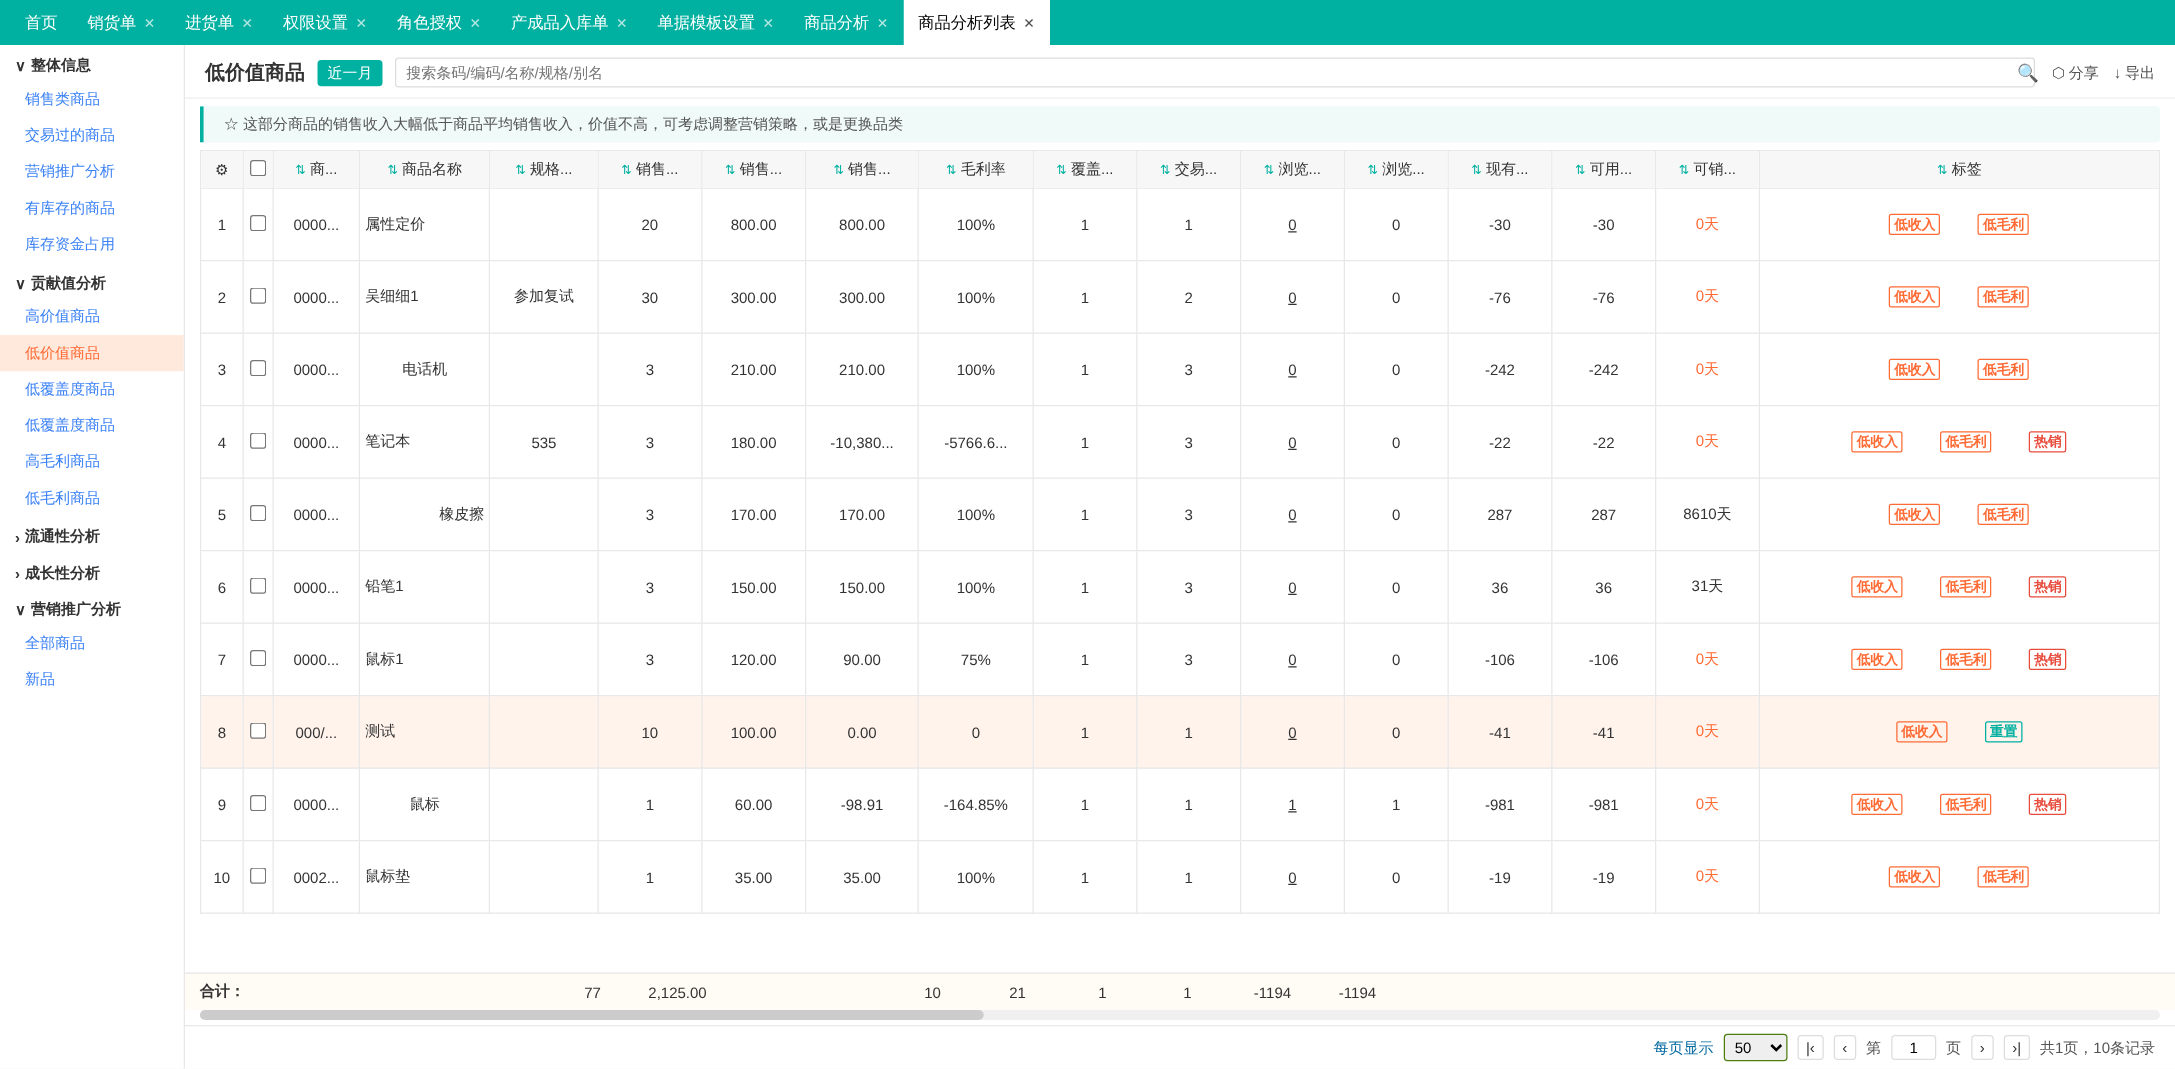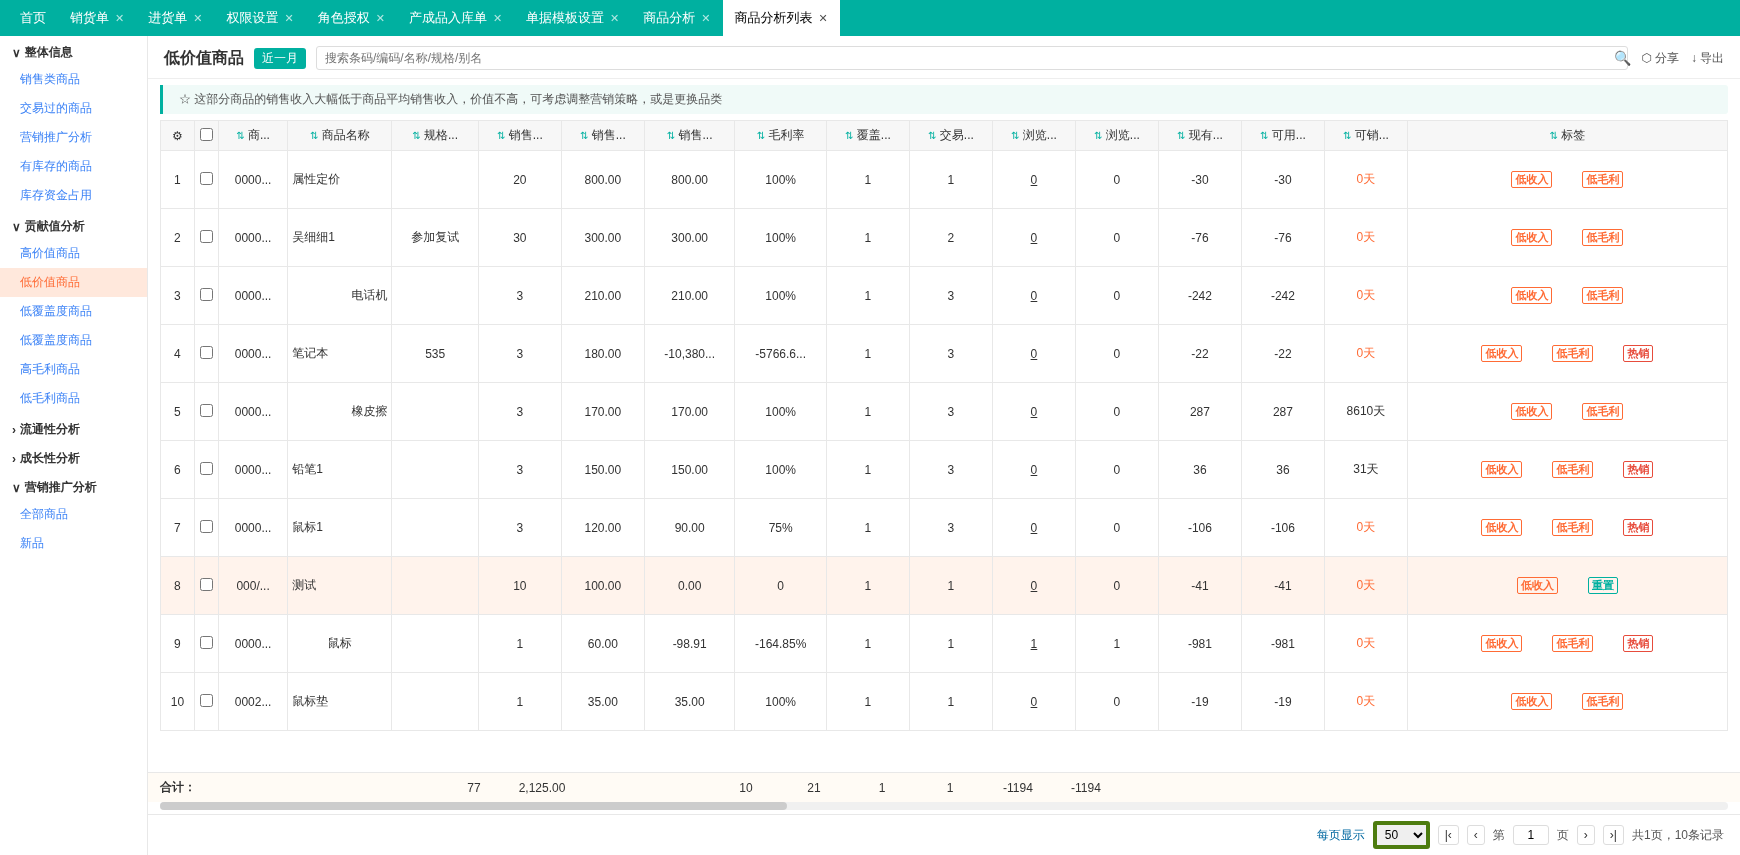--- a/index.html
+++ b/index.html
@@ -196,21 +196,21 @@
       background: #fff;
       border-top: 1px solid #e8e8e8;
       padding: 6px 16px;
       display: flex;
       align-items: center;
       justify-content: flex-end;
       gap: 8px;
     }
     .page-size-label { color: #0369a1; }
     .page-size-select {
-      border: 4px solid #4d7c0f;
+      border: 1px solid #4d7c0f;
       border-radius: 3px;
       padding: 2px 4px;
       font-size: 12px;
     }
     .page-btn {
       border: 1px solid #ddd;
       background: #fff;
       padding: 2px 6px;
       border-radius: 3px;
       cursor: pointer;
@@ -383,21 +383,21 @@
       <td>0</td>
       <td>-76</td>
       <td>-76</td>
       <td class="days-orange">0天</td>
       <td><span class="tag tag-orange">低收入</span><span class="tag tag-orange">低毛利</span></td>
     </tr>
             <tr>
       <td>3</td>
       <td class="checkbox-cell"><input type="checkbox" style=""></td>
       <td>0000...</td>
-      <td style="text-align:right;">电话机</td>
+      <td style="text-align:center;">电话机</td>
       <td></td>
       <td>3</td>
       <td>210.00</td>
       <td>210.00</td>
       <td>100%</td>
       <td>1</td>
       <td>3</td>
       <td><span class="link-underline">0</span></td>
       <td>0</td>
       <td>-242</td>

